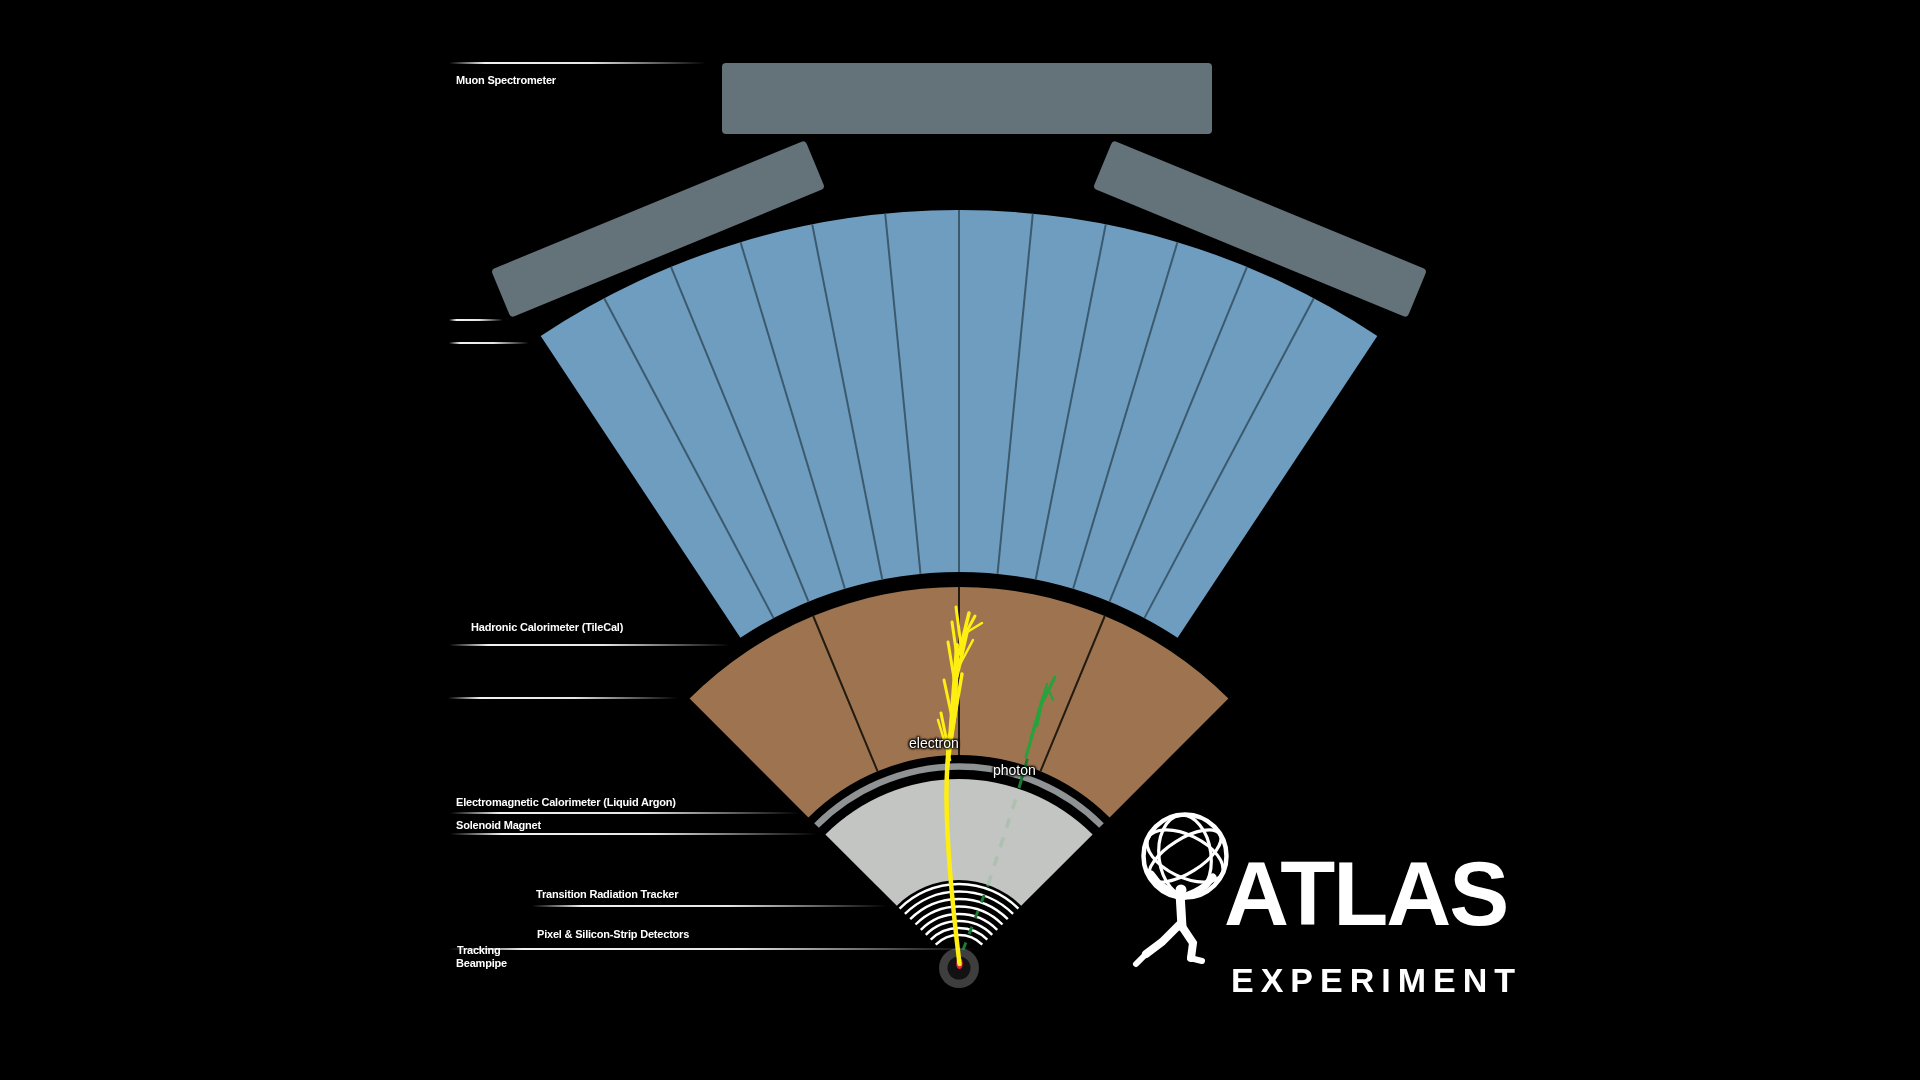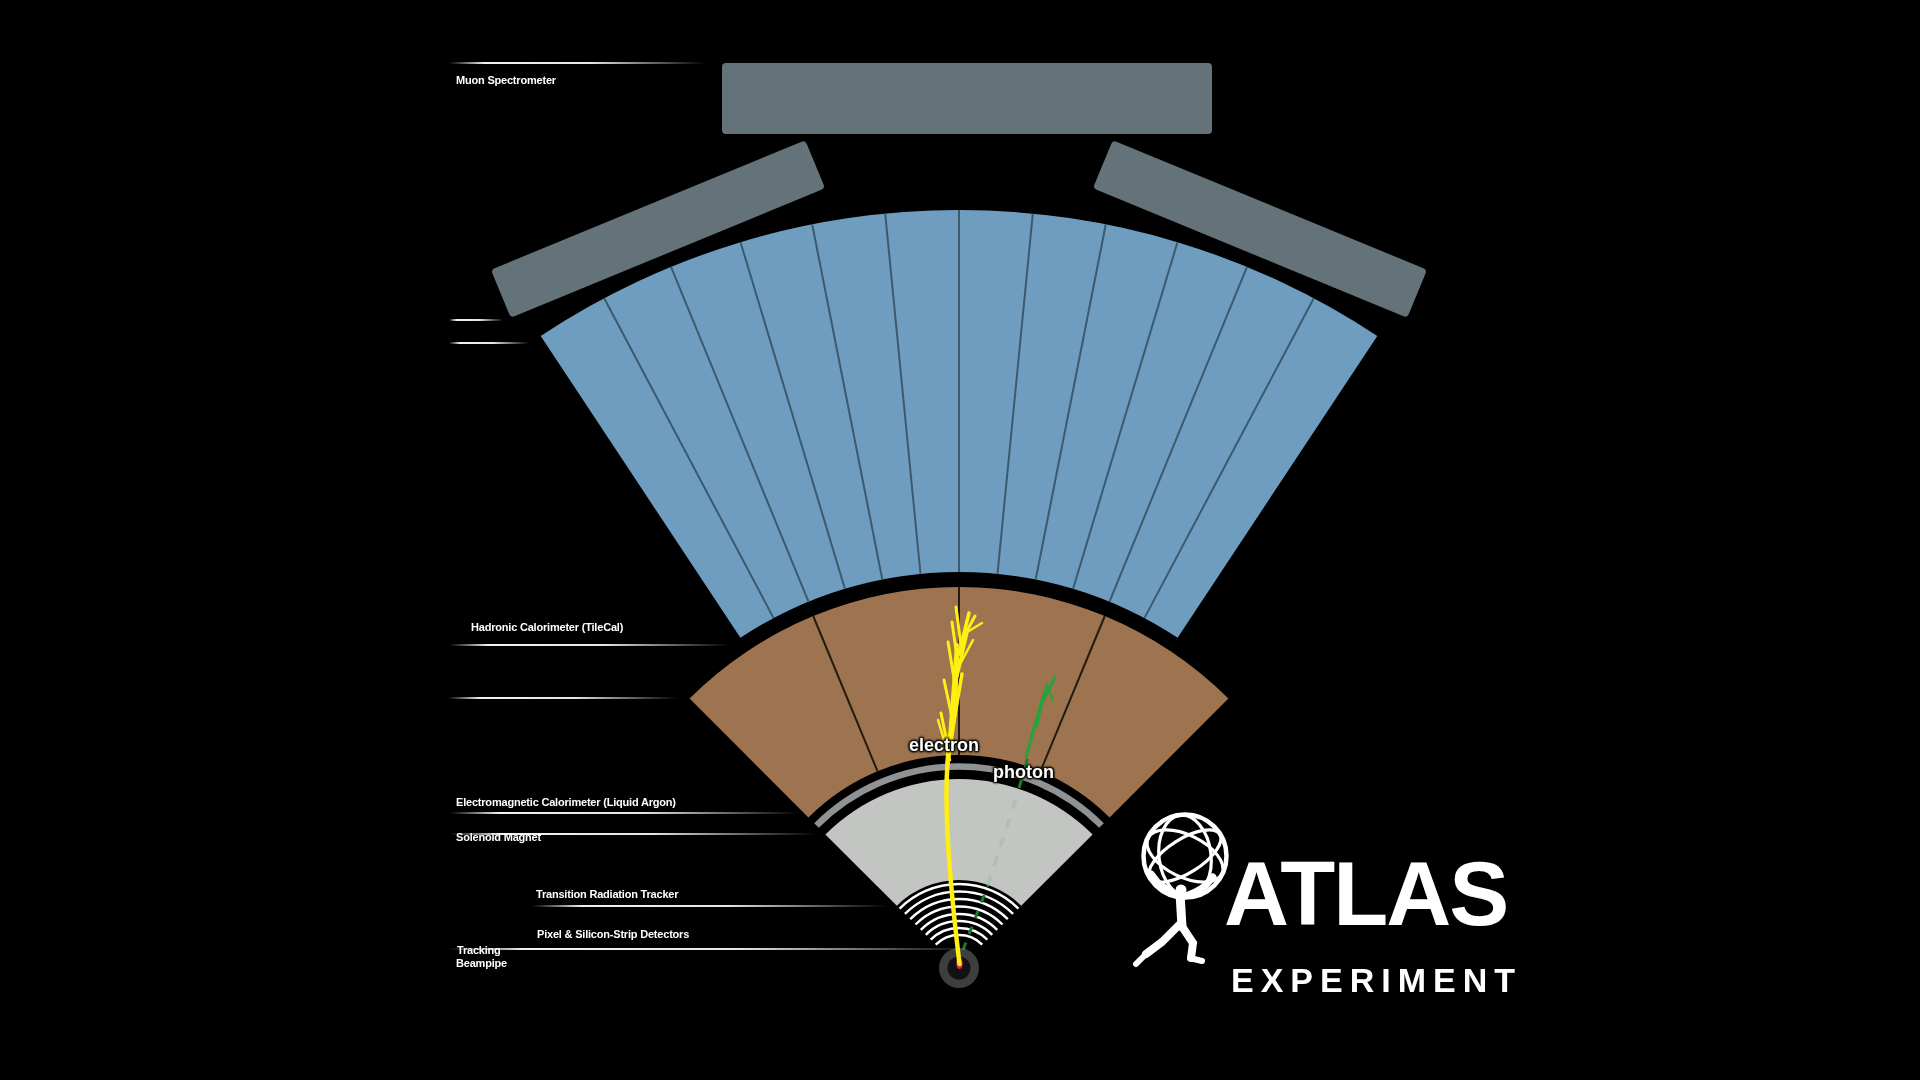--- a/index.html
+++ b/index.html
@@ -3,21 +3,21 @@
 <meta charset="utf-8">
 <style>
   html,body{margin:0;padding:0;background:#000;}
   .stage{position:relative;width:1920px;height:1080px;background:var(--background,#000);overflow:hidden;
          font-family:"Liberation Sans","DejaVu Sans",sans-serif;}
   .stage svg{position:absolute;left:0;top:0;}
   .lbl{position:absolute;color:var(--label-white,#fff);font-size:11px;font-weight:bold;
        letter-spacing:-0.2px;white-space:nowrap;line-height:14px;}
   .leader{position:absolute;height:2px;
           background:linear-gradient(90deg,rgba(255,255,255,0) 0%,rgba(255,255,255,.95) 14%,rgba(255,255,255,.9) 55%,rgba(255,255,255,0) 100%);}
-  .plabel{position:absolute;color:#fff;font-size:18px;font-weight:700;white-space:nowrap;
+  .plabel{position:absolute;color:#fff;font-size:14px;font-weight:400;white-space:nowrap;
           text-shadow:0 0 3px #000,1px 1px 2px #000,-1px -1px 2px #000,1px -1px 2px #000,-1px 1px 2px #000;}
   .logo-title{position:absolute;left:1224px;top:849px;color:#fff;font-size:90px;font-weight:bold;
               letter-spacing:-2px;line-height:90px;}
   .logo-sub{position:absolute;left:1231px;top:935px;color:#fff;font-size:34px;font-weight:bold;
             letter-spacing:7px;line-height:34px;margin-top:28px;}
 </style>
 </head>
 <body>
 
 <div class="stage">
@@ -138,21 +138,21 @@
   <div class="leader" style="left:449px;top:644px;width:281px;"></div>
   <div class="leader" style="left:448px;top:697px;width:230px;"></div>
   <div class="leader" style="left:450px;top:812px;width:350px;"></div>
   <div class="leader" style="left:450px;top:833px;width:368px;"></div>
   <div class="leader" style="left:532px;top:905px;width:356px;"></div>
   <div class="leader" style="left:449px;top:948px;width:528px;"></div>
 
   <div class="lbl" style="left:456px;top:73px;">Muon Spectrometer</div>
   <div class="lbl" style="left:455px;top:620px;padding-left:16px;">Hadronic Calorimeter (TileCal)</div>
   <div class="lbl" style="left:456px;top:795px;">Electromagnetic Calorimeter (Liquid Argon)</div>
-  <div class="lbl" style="left:456px;top:818px;margin-top:12px;">Solenoid Magnet</div>
+  <div class="lbl" style="left:456px;top:818px;">Solenoid Magnet</div>
   <div class="lbl" style="left:457px;top:943px;">Tracking</div>
   <div class="lbl" style="left:536px;top:887px;">Transition Radiation Tracker</div>
   <div class="lbl" style="left:537px;top:927px;">Pixel &amp; Silicon-Strip Detectors</div>
   <div class="lbl" style="left:456px;top:956px;">Beampipe</div>
 
   <div class="plabel" style="left:909px;top:735px;">electron</div>
   <div class="plabel" style="left:993px;top:762px;">photon</div>
 
   <div class="logo-title">ATLAS</div>
   <div class="logo-sub">EXPERIMENT</div>

